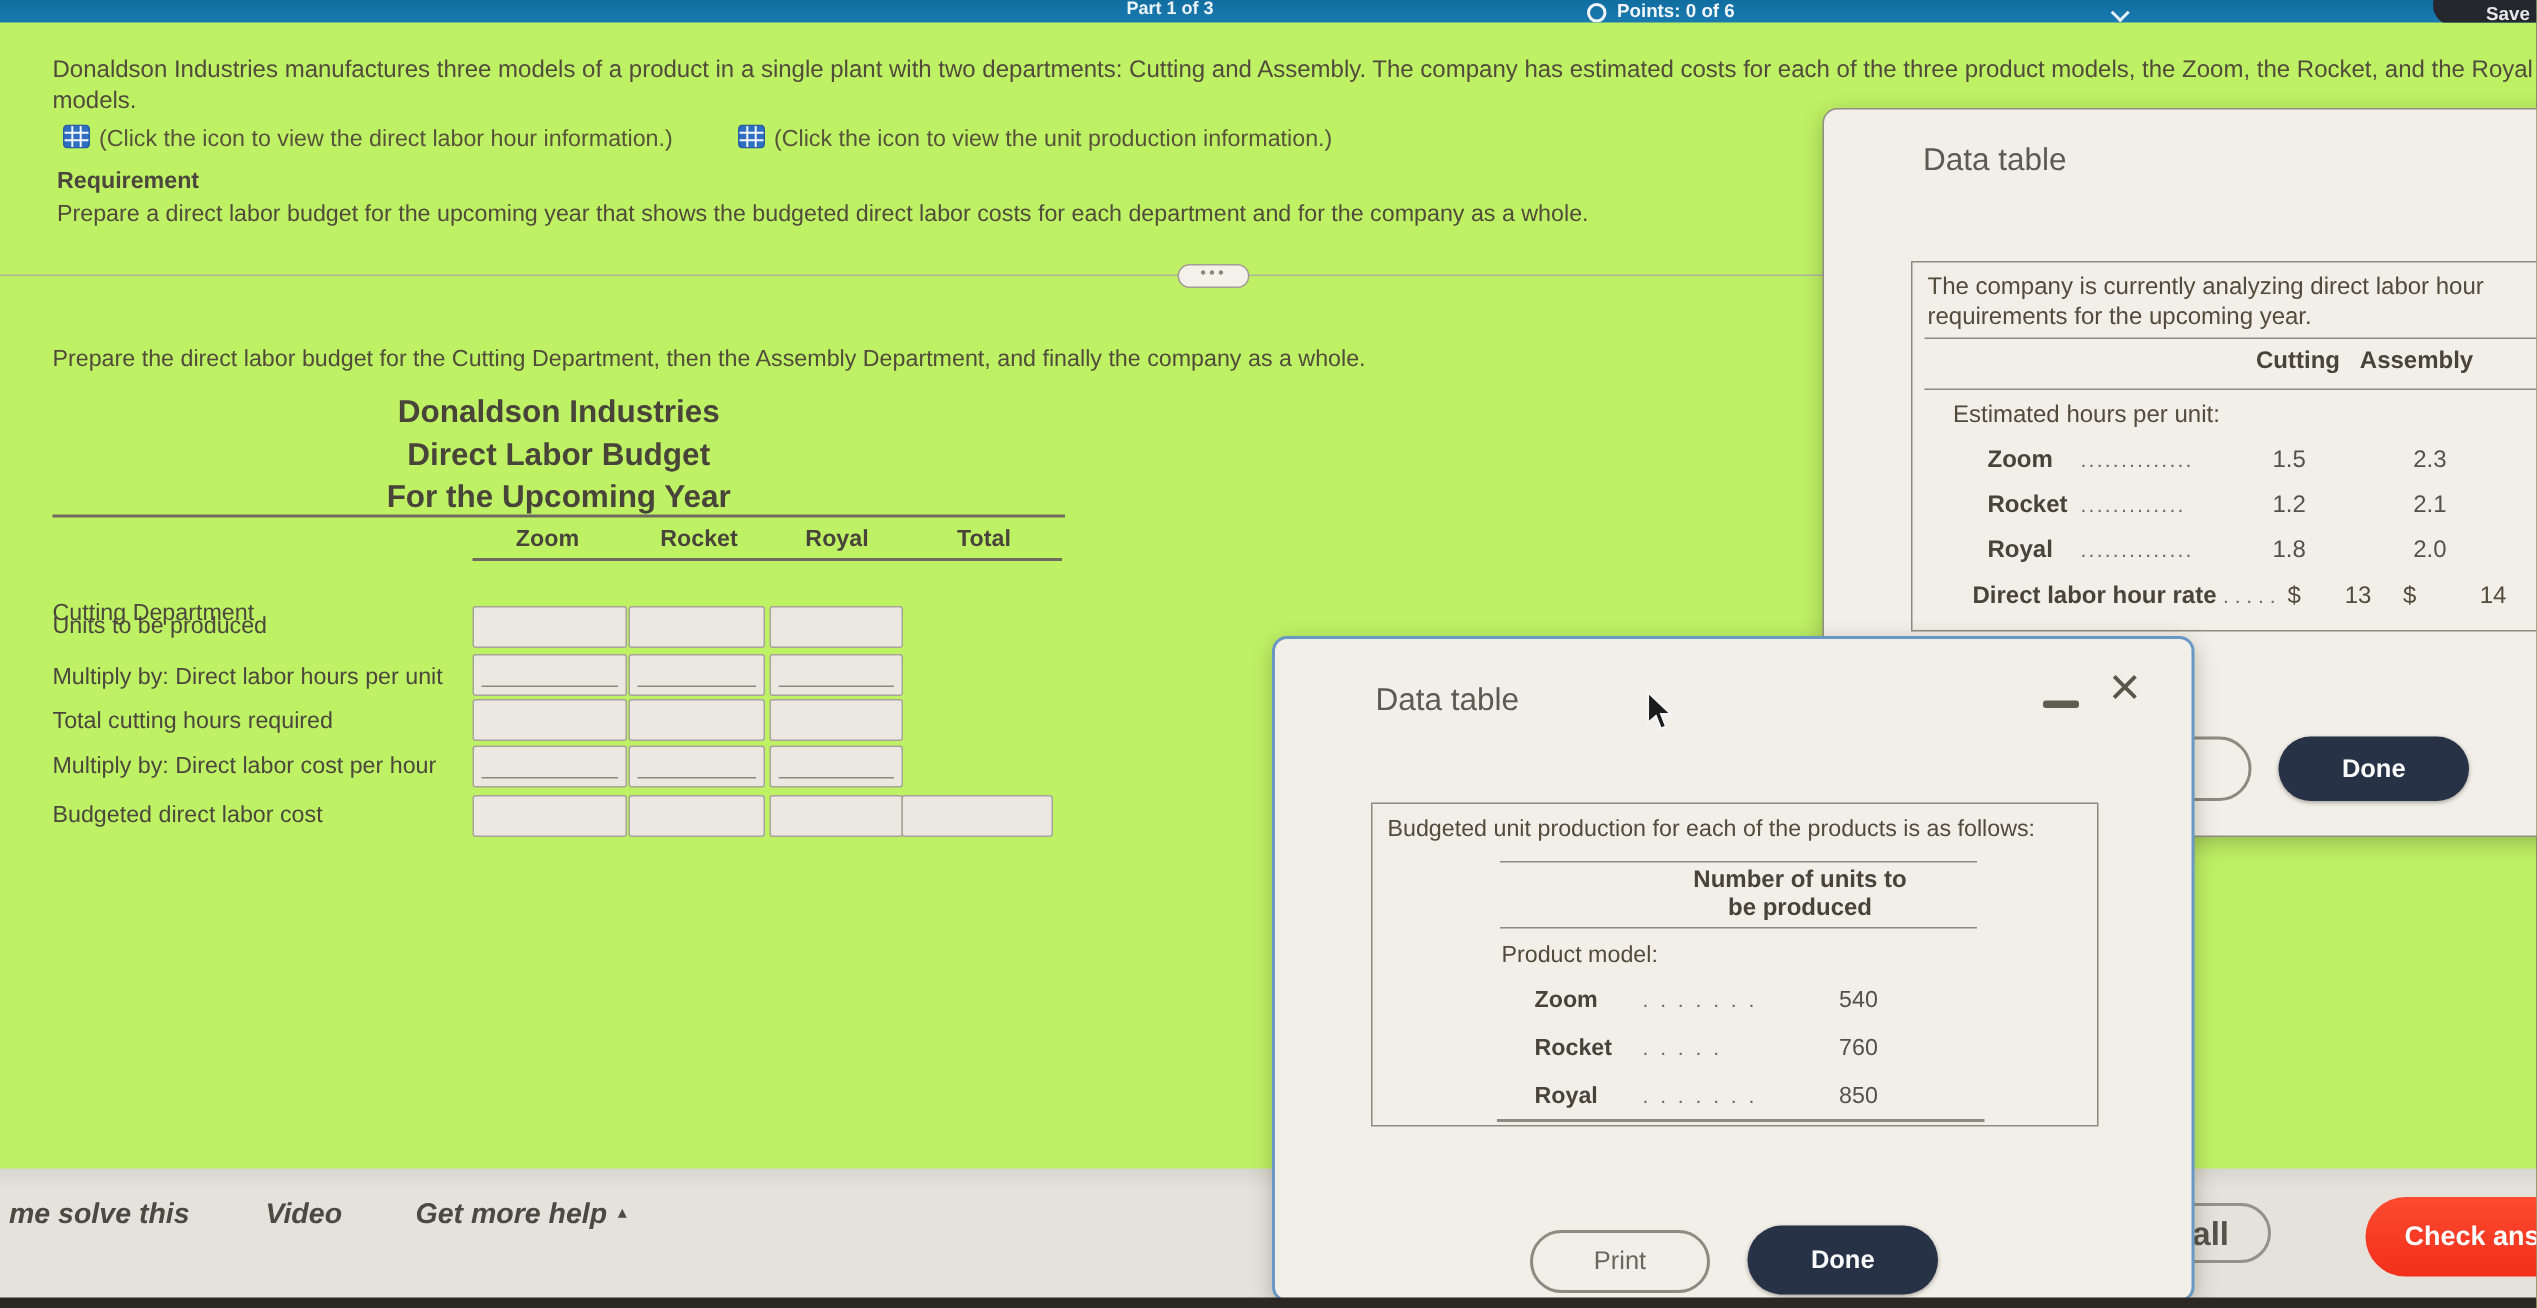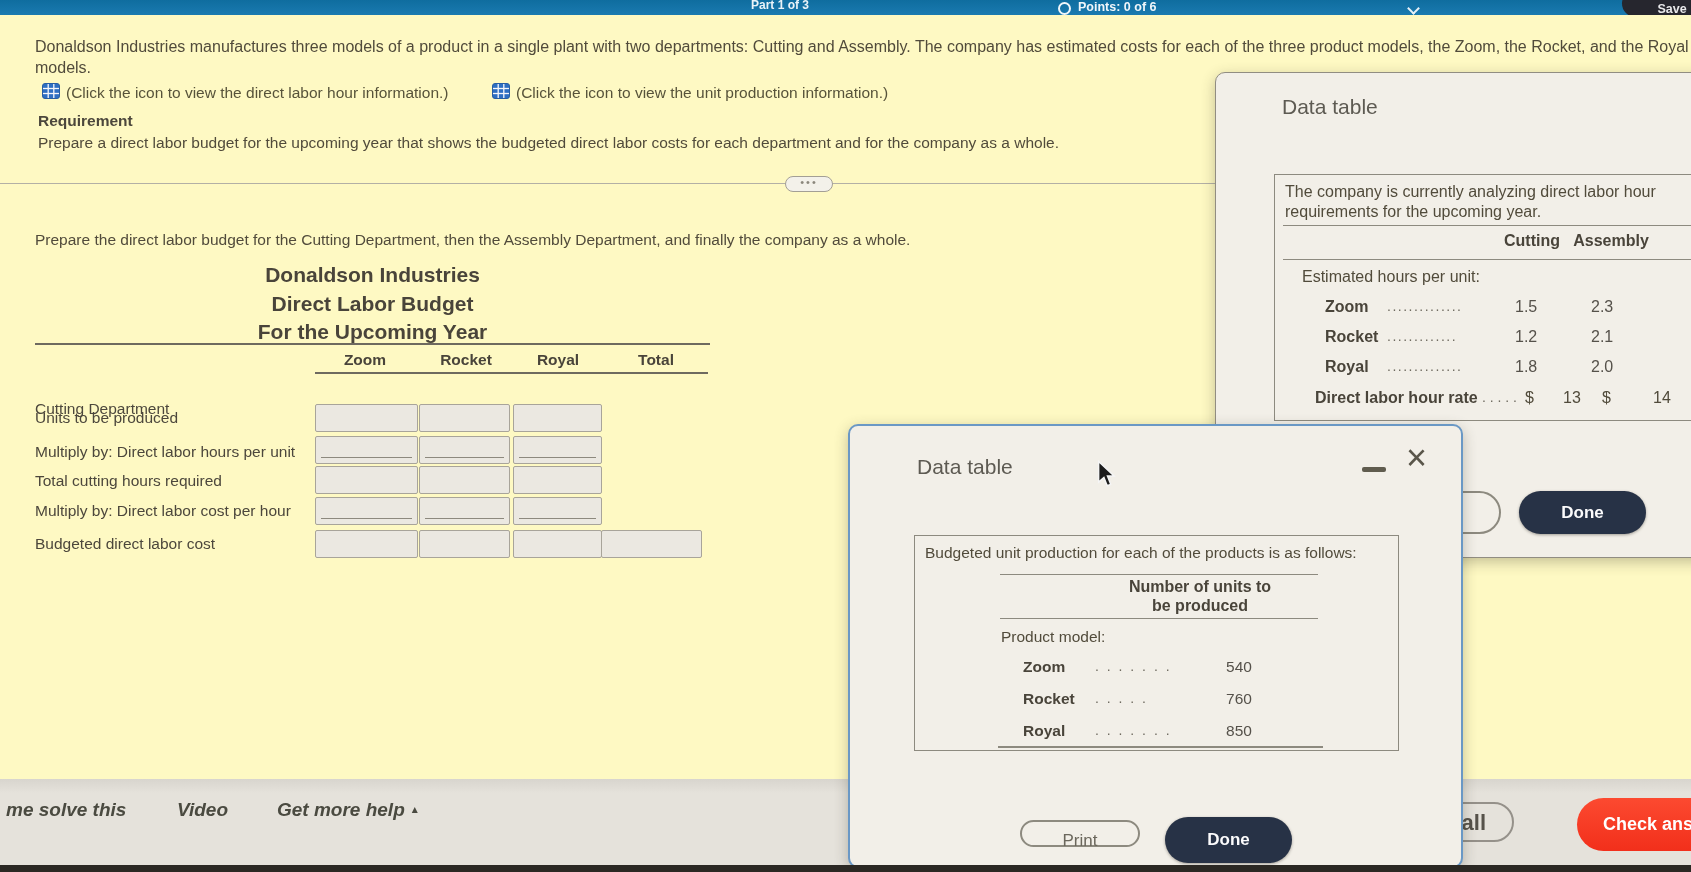--- a/index.html
+++ b/index.html
@@ -1,17 +1,17 @@
 <!DOCTYPE html>
 <html><head>
 <meta charset="utf-8">
 <style>
   html,body{margin:0;padding:0;background:#555;}
   .screen{position:relative;width:1691px;height:872px;overflow:hidden;
-    background:#fef9c3;font-family:"Liberation Sans","DejaVu Sans",sans-serif;color:#514b3b;}
+    background:#bef264;font-family:"Liberation Sans","DejaVu Sans",sans-serif;color:#514b3b;}
   .abs{position:absolute;}
 
   
   .topbar{position:absolute;left:0;top:0;width:1691px;height:15px;z-index:30;
     background:linear-gradient(#0f6d9f,#1a7ab0);overflow:hidden;}
   .tb-part{position:absolute;left:725px;top:-2px;width:110px;text-align:center;
     font-size:12px;font-weight:bold;color:#eaf3f8;}
   .tb-circle{position:absolute;left:1058px;top:2px;width:9px;height:9px;border:2px solid #f0f6fa;border-radius:50%;}
   .tb-points{position:absolute;left:1078px;top:0px;font-size:12.5px;font-weight:bold;color:#f0f6fa;}
   .tb-chev{position:absolute;left:1408px;top:2px;width:12px;height:12px;}
@@ -73,21 +73,21 @@
   .p1-intro{left:10px;top:7px;width:400px;font-size:16px;line-height:1.25;}
   .p1-hr1{left:8px;top:50px;width:462px;}
   .p1-hr2{left:8px;top:84px;width:462px;}
   .p1-colh{top:57px;font-weight:bold;font-size:16px;color:#49443a;transform:translateX(-50%);}
   .p1-cut{left:257px;} .p1-asm{left:336px;}
   .p1-est{left:27px;top:93px;font-size:16px;}
   .p1-rowlab{position:absolute;left:50px;font-weight:bold;font-size:16px;color:#49443a;}
   .p1-dots{position:absolute;left:112px;width:108px;overflow:hidden;white-space:nowrap;font-size:14px;
     letter-spacing:1.5px;color:#6f6b60;}
   .p1-v1{position:absolute;left:240px;width:40px;font-size:16px;color:#55514a;}
-  .p1-v2{position:absolute;left:316px;width:40px;text-align:left;font-size:16px;color:#55514a;}
+  .p1-v2{position:absolute;left:316px;width:40px;text-align:right;font-size:16px;color:#55514a;}
   .p1r1{top:123px;} .p1r2{top:153px;} .p1r3{top:183px;}
   .p1-ratel{left:40px;top:214px;font-weight:bold;font-size:16px;color:#49443a;}
   .p1-rated{left:207px;top:214px;font-size:14px;color:#6f6b60;}
   .p1-d1{left:250px;top:214px;font-size:16px;} .p1-n1{left:277px;top:214px;width:40px;text-align:center;font-size:16px;}
   .p1-d2{left:327px;top:214px;font-size:16px;} .p1-n2{left:367px;top:214px;width:40px;text-align:center;font-size:16px;}
   .p1-print{position:absolute;left:180px;top:418px;width:105px;height:43px;border:2px solid #8d8a7f;
     border-radius:22px;background:#f2efe8;box-sizing:border-box;}
   .p1-done{position:absolute;left:303px;top:418px;width:127px;height:43px;border-radius:22px;
     background:#273246;color:#fbfbfc;font-size:17px;font-weight:bold;text-align:center;line-height:43px;
     box-shadow:0 1px 3px rgba(40,35,25,.4);}
@@ -103,21 +103,21 @@
   .p2-hr2{left:85px;top:82px;width:318px;}
   .p2-colh{position:absolute;left:160px;width:250px;text-align:center;font-weight:bold;font-size:16px;color:#49443a;}
   .p2-ch1{top:42px;} .p2-ch2{top:61px;}
   .p2-pml{left:86px;top:92px;font-size:15.5px;}
   .p2-rowlab{position:absolute;left:108px;font-weight:bold;font-size:15.5px;color:#49443a;}
   .p2-dots{position:absolute;left:180px;width:85px;overflow:hidden;white-space:nowrap;font-size:14px;
     letter-spacing:2px;color:#6f6b60;}
   .p2-val{position:absolute;left:284px;width:80px;text-align:center;font-size:15.5px;color:#55514a;}
   .p2r1{top:122px;} .p2r2{top:154px;} .p2r3{top:186px;}
   .p2-hr3{left:83px;top:210px;width:325px;height:1.6px;}
-  .p2-print{position:absolute;left:170px;top:394px;width:120px;height:27px;border:2px solid #8d8a7f;
+  .p2-print{position:absolute;left:170px;top:394px;width:120px;height:42px;border:2px solid #8d8a7f;
     border-radius:21px;color:#6b675c;font-size:17px;text-align:center;line-height:38px;box-sizing:border-box;}
   .p2-done{position:absolute;left:315px;top:391px;width:127px;height:46px;border-radius:23px;
     background:#273246;color:#fbfbfc;font-size:17px;font-weight:bold;text-align:center;line-height:46px;
     box-shadow:0 1px 3px rgba(40,35,25,.4);}
 
   .bezel{position:absolute;left:0;top:865px;width:1691px;height:7px;background:#2b2823;z-index:40;}
 </style>
 </head>
 <body>
 

